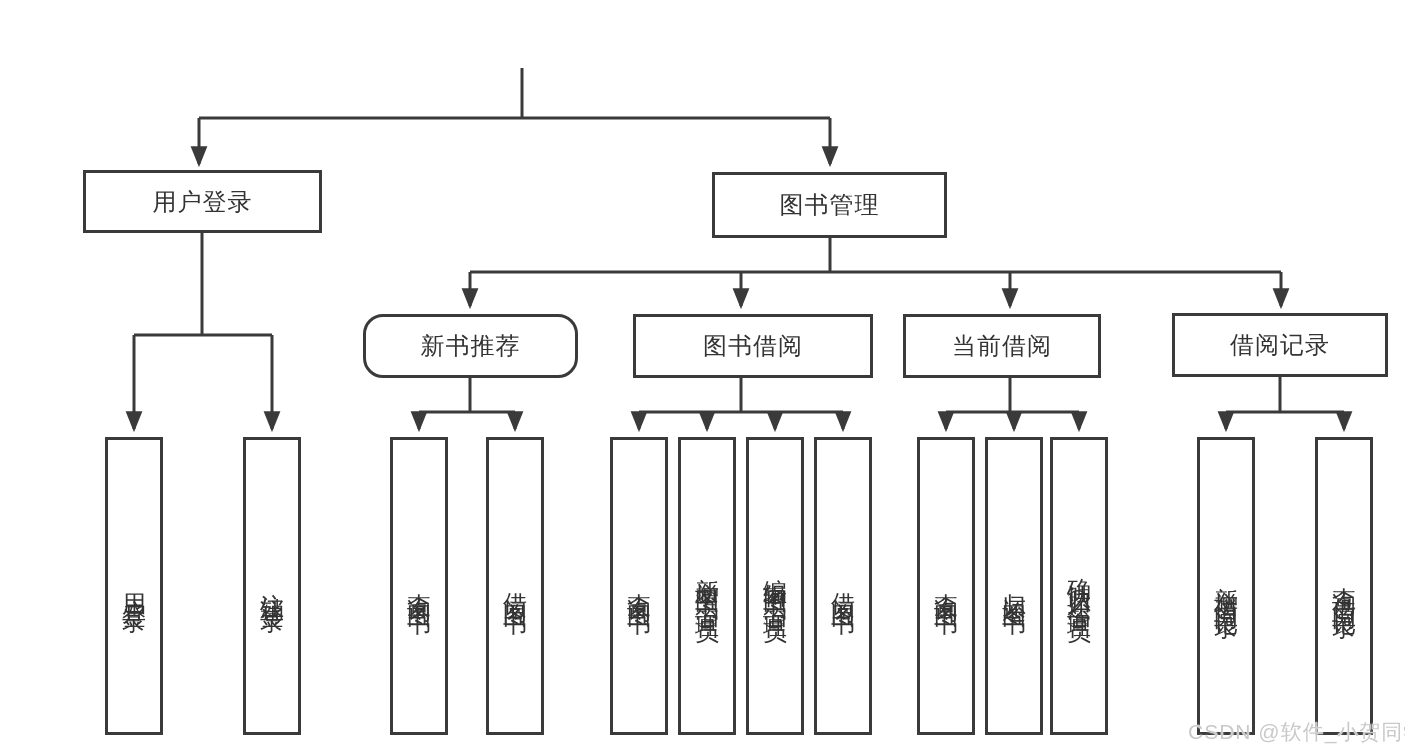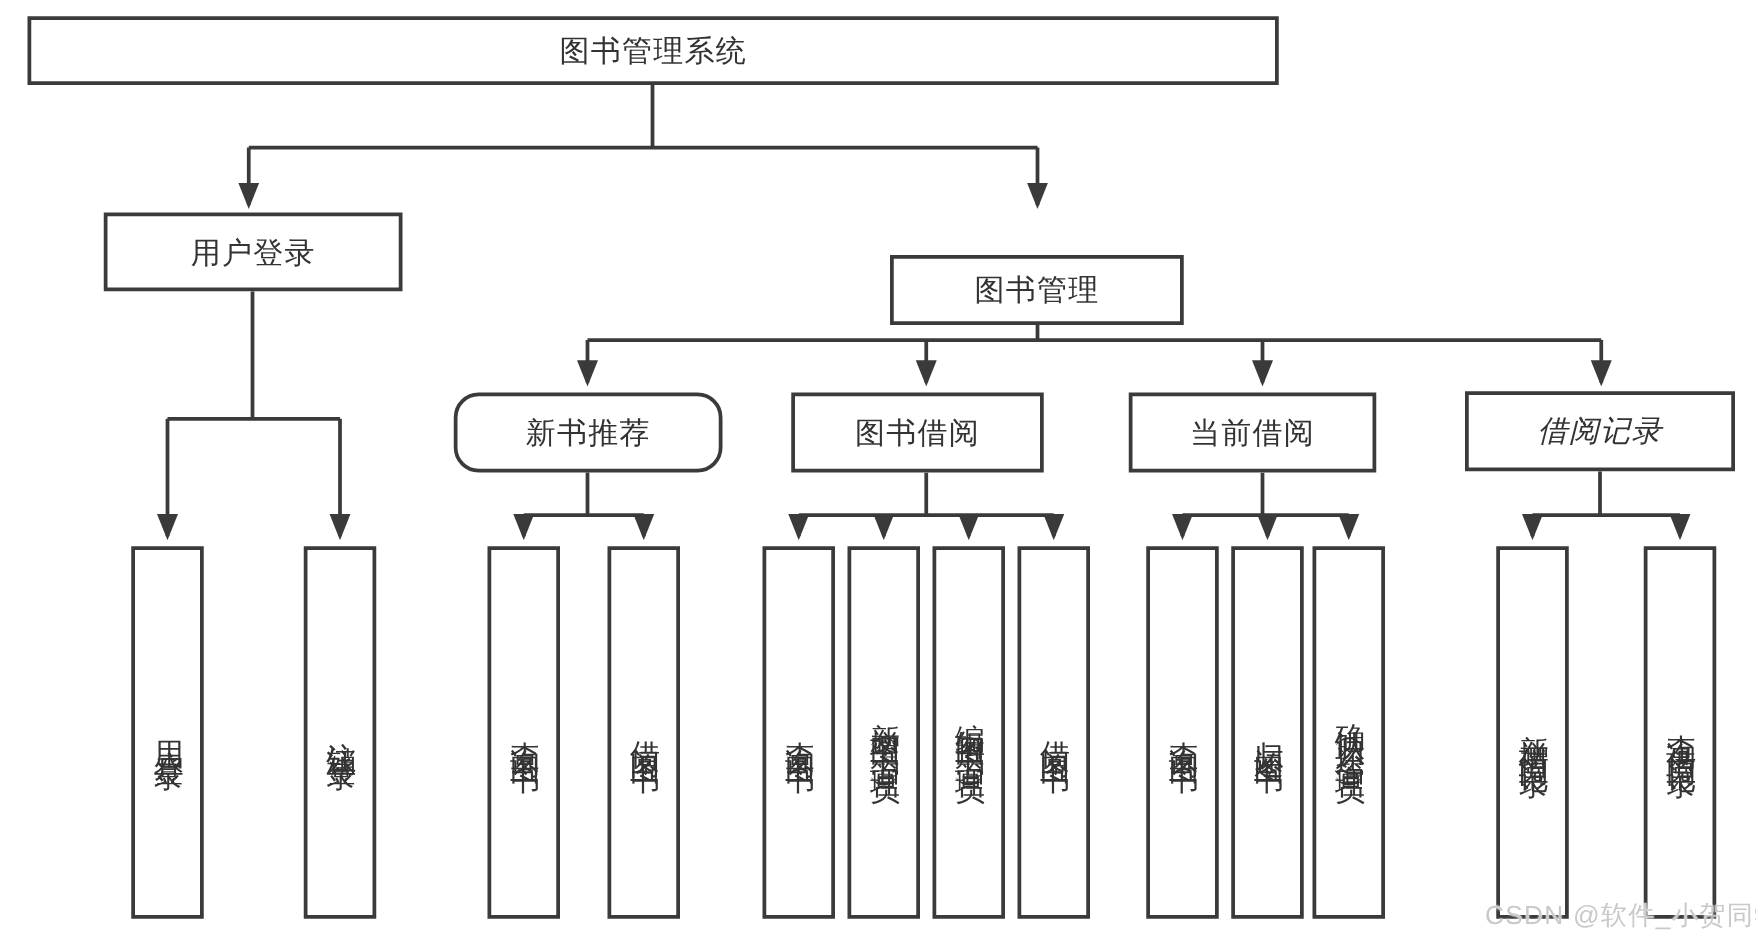--- a/index.html
+++ b/index.html
@@ -98,41 +98,38 @@
       <path d="M1014 412 V429" marker-end="url(#arr)"></path>
       <path d="M1079 412 V429" marker-end="url(#arr)"></path>
 
       <path d="M1280 377 V412"></path>
       <path d="M1226 412 H1344"></path>
       <path d="M1226 412 V429" marker-end="url(#arr)"></path>
       <path d="M1344 412 V429" marker-end="url(#arr)"></path>
     </g>
   </svg>
 
-  <div class="node" style="left:22px;top:13px;width:1001px;height:55px;">
-    <span>图书管理系统</span>
-  </div>
 
   <div class="node" style="left:83px;top:170px;width:239px;height:63px;">
     <span>用户登录</span>
   </div>
-  <div class="node" style="left:712px;top:172px;width:235px;height:56px;margin-top:32px;">
+  <div class="node" style="left:712px;top:172px;width:235px;height:66px;">
     <span>图书管理</span>
   </div>
 
   <div class="node" style="left:363px;top:314px;width:215px;height:64px;border-radius:20px;">
     <span>新书推荐</span>
   </div>
-  <div class="node" style="left:633px;top:314px;width:202px;height:64px;">
+  <div class="node" style="left:633px;top:314px;width:240px;height:64px;">
     <span>图书借阅</span>
   </div>
   <div class="node" style="left:903px;top:314px;width:198px;height:64px;">
     <span>当前借阅</span>
   </div>
-  <div class="node" style="left:1172px;top:313px;width:216px;height:64px;font-style:italic;">
+  <div class="node" style="left:1172px;top:313px;width:216px;height:64px;">
     <span>借阅记录</span>
   </div>
 
   <div class="node leaf" style="left:105px;">
     <span class="vtext">用户登录</span>
   </div>
   <div class="node leaf" style="left:243px;">
     <span class="vtext">注销登录</span>
   </div>
 

